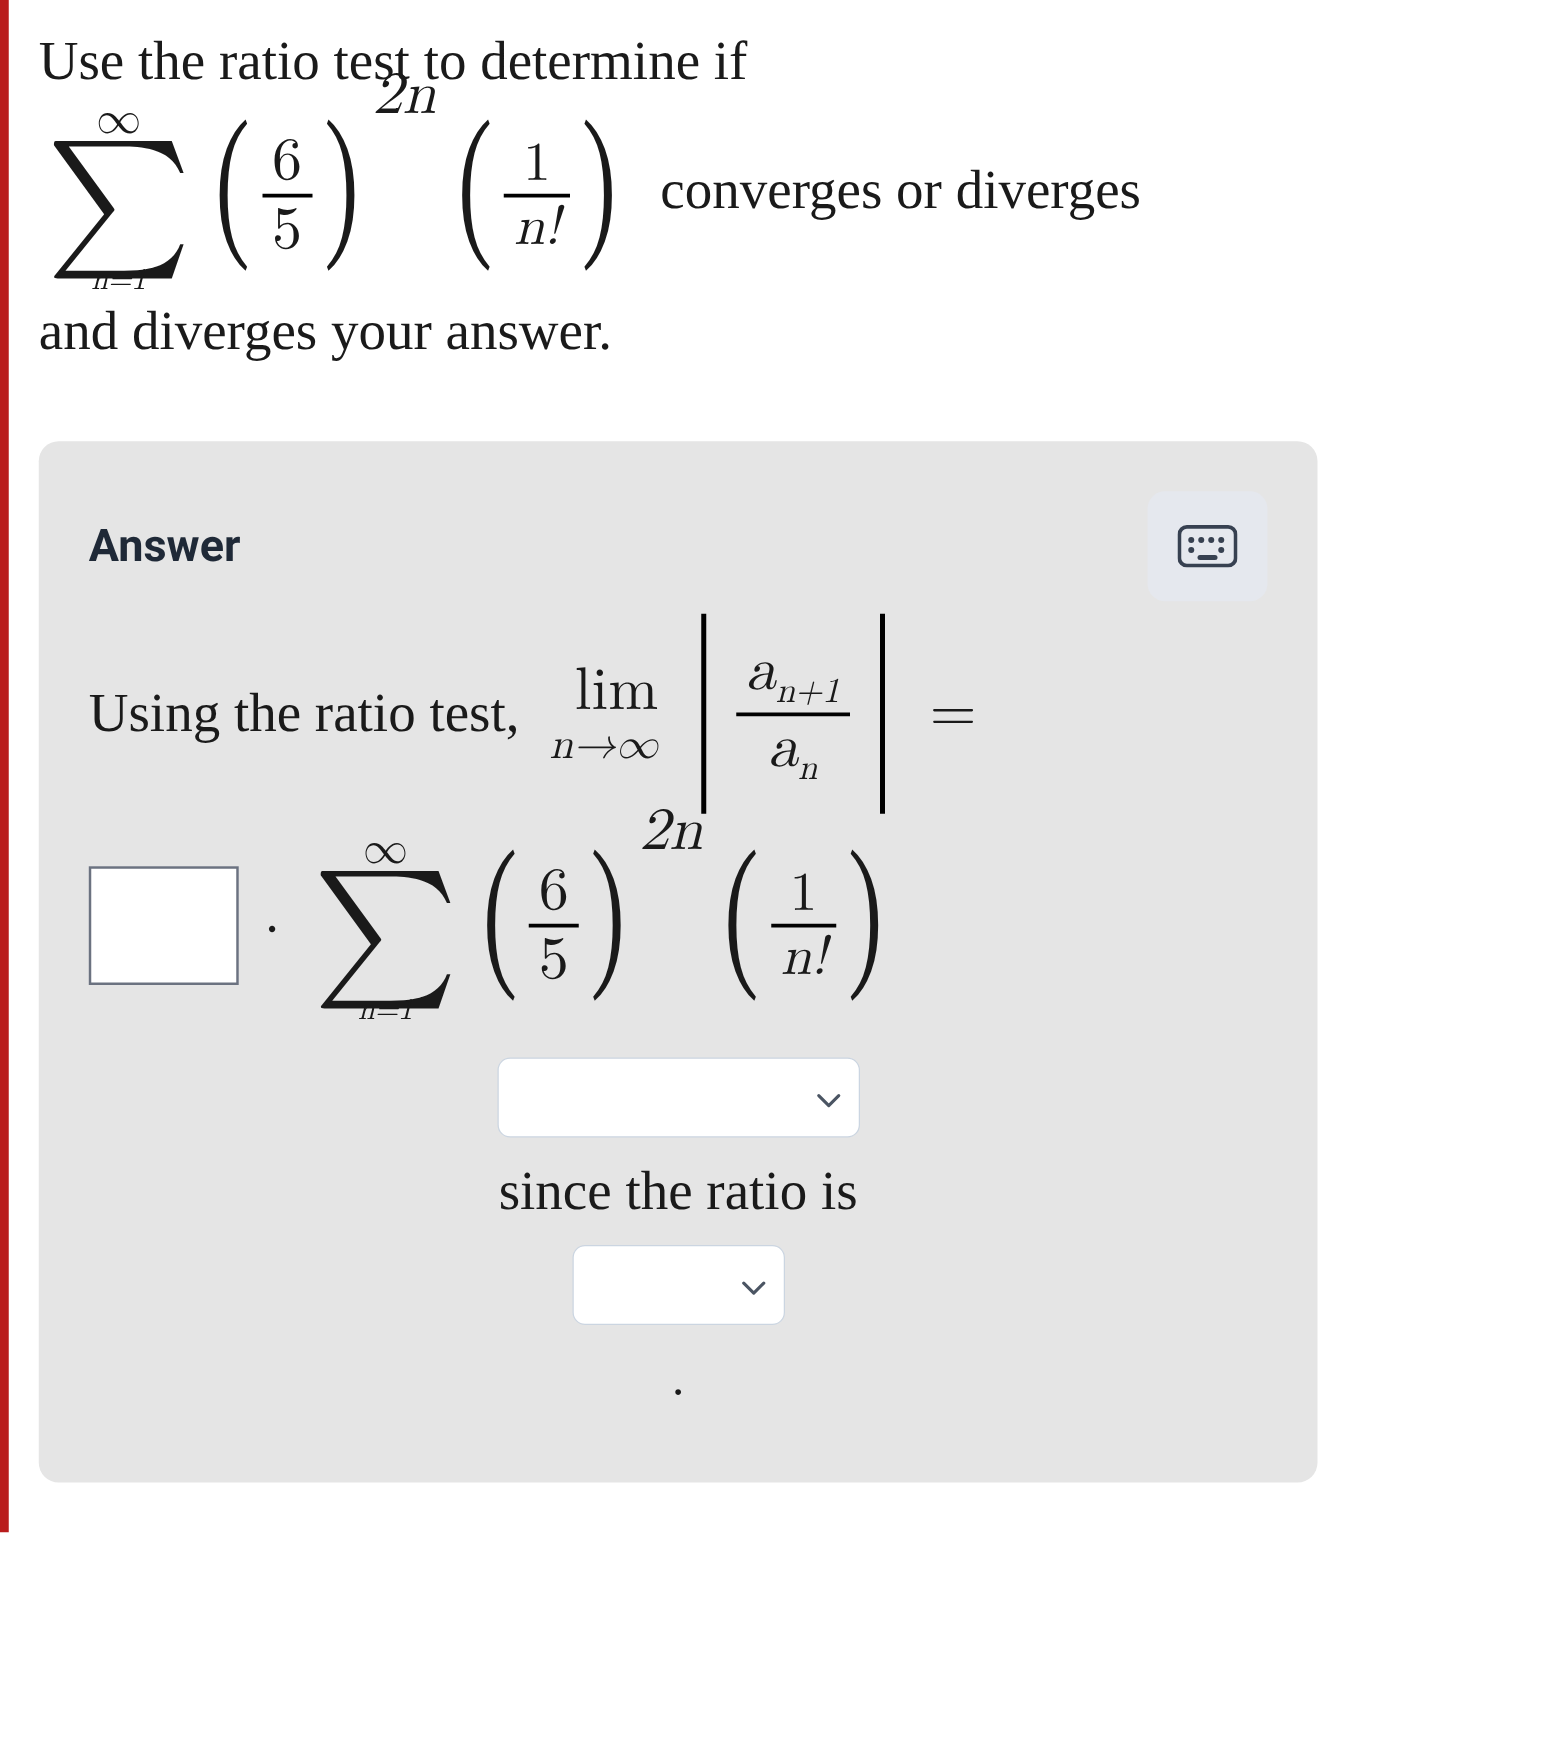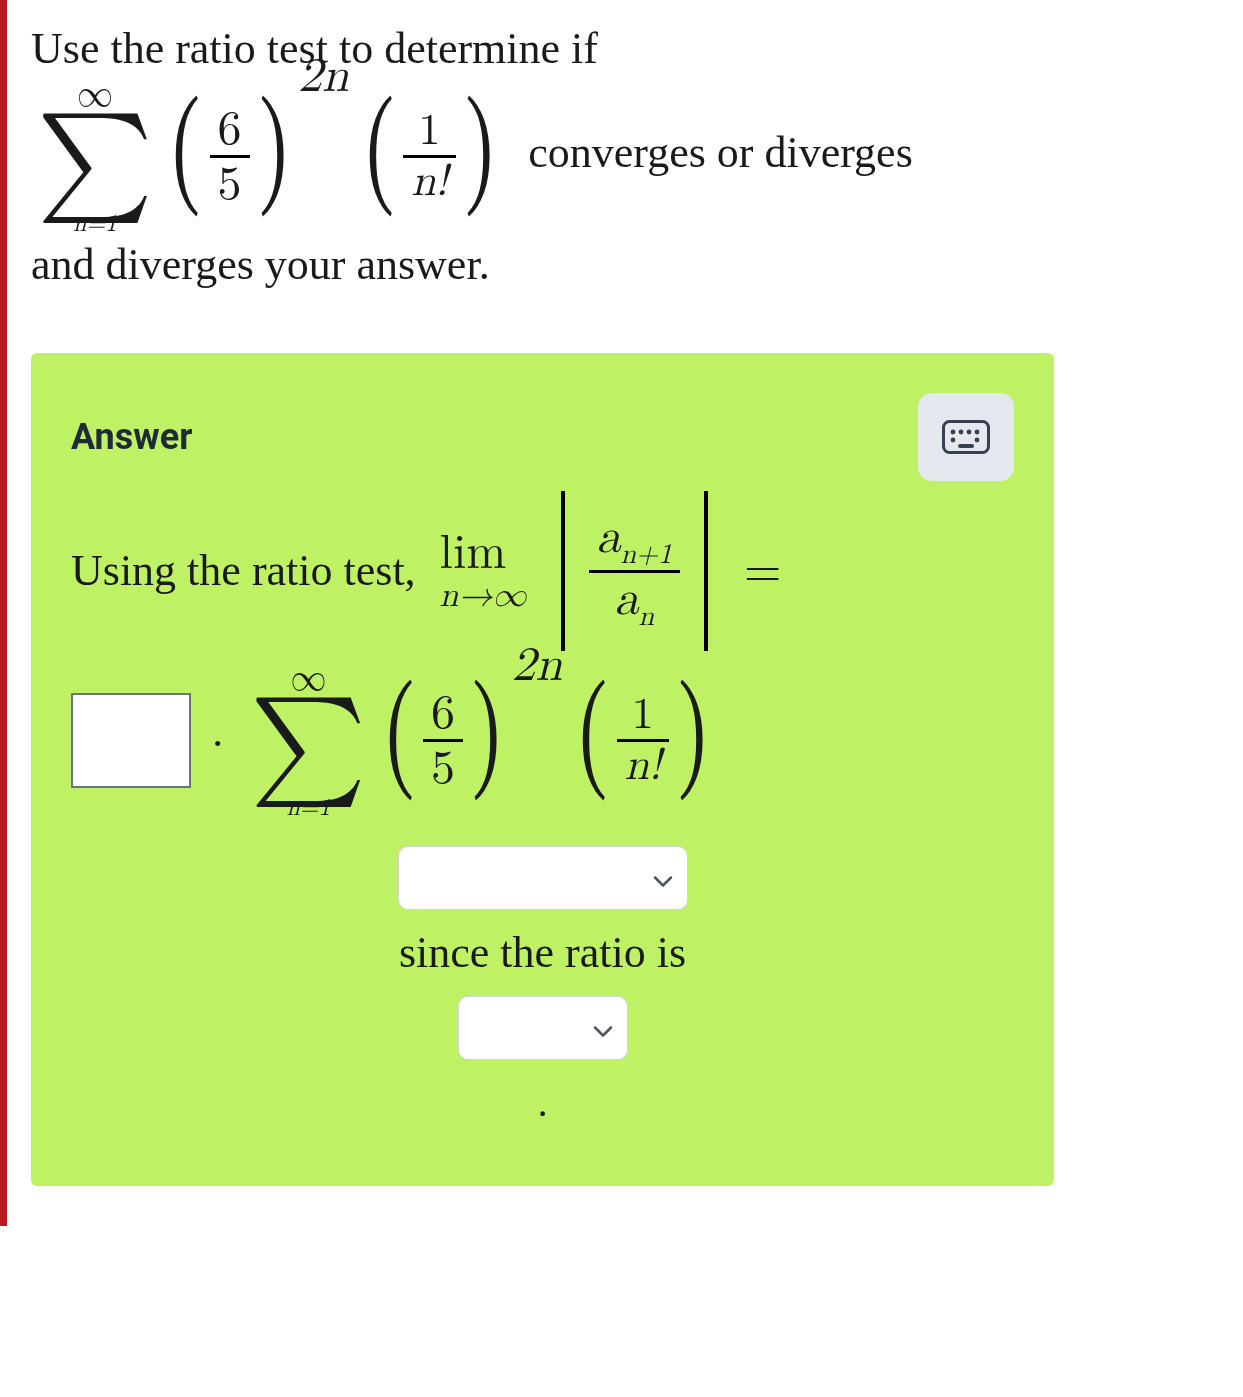--- a/index.html
+++ b/index.html
@@ -14,22 +14,22 @@
     width: 1074px;
     padding: 20px 20px 40px 24px;
     border-left: 7px solid #b91c1c;
   }
   .question {
     font-size: 44px;
     line-height: 1.3;
     margin-bottom: 60px;
   }
   .answer-box {
-    background: #bef264;
-    border-radius: 6px;
+    background: #e5e5e5;
+    border-radius: 16px;
     padding: 40px 40px 50px 40px;
     position: relative;
   }
   .answer-head {
     display: flex;
     justify-content: space-between;
     align-items: center;
     margin-bottom: 10px;
   }
   .answer-title {
@@ -147,21 +147,21 @@
   .sup {
     font-size: 48px;
     font-style: italic;
     align-self: flex-start;
     margin-top: -58px;
     margin-left: 2px;
   }
   .limblock {
     display: inline-flex;
     flex-direction: column;
-    align-items: flex-start;
+    align-items: flex-end;
     line-height: 1.05;
     vertical-align: middle;
     margin: 0 10px;
   }
   .limblock .lim { font-size: 48px; }
   .limblock .sub { font-size: 34px; font-style: italic; }
   .absbar {
     display: inline-block;
     width: 4px;
     height: 160px;

